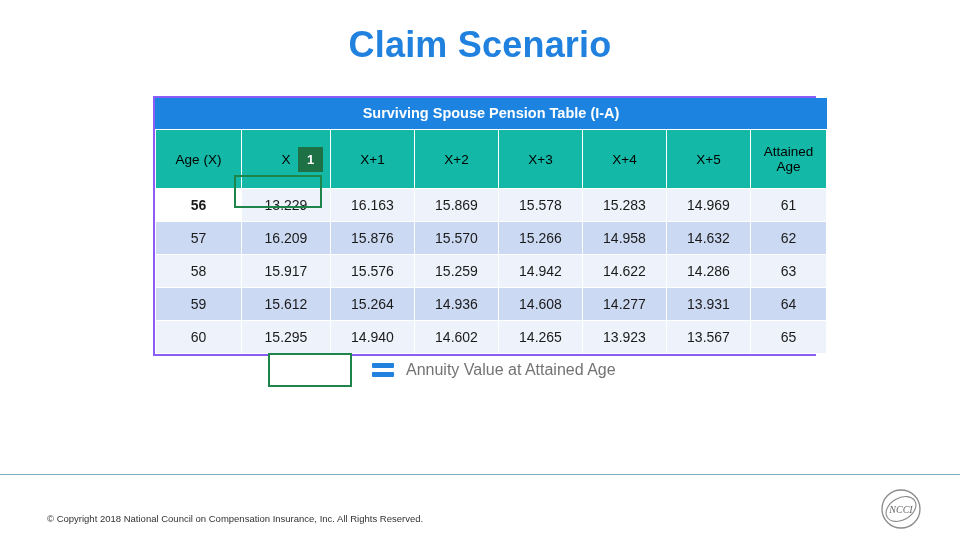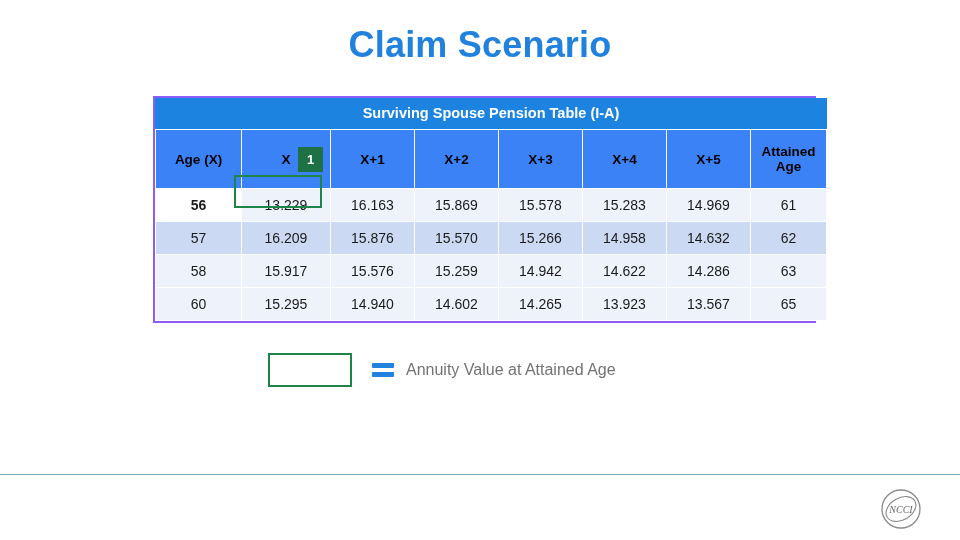--- a/index.html
+++ b/index.html
@@ -48,24 +48,24 @@
   table.pension caption {
     caption-side: top;
     background: #1C84E0;
     color: #ffffff;
     font-size: 14.5px;
     font-weight: bold;
     padding: 7px 0 8px 0;
     text-align: center;
   }
   table.pension th.colhead {
-    background: #3b82f6;
+    background: #14b8a6;
     color: #000000;
     font-size: 13.5px;
-    font-weight: bold;
+    font-weight: normal;
     text-align: center;
     padding: 10px 0;
     height: 38px;
     vertical-align: middle;
     border: 1px solid #ffffff;
   }
   table.pension td {
     font-size: 14px;
     color: #1a1a1a;
     text-align: center;
@@ -219,20 +219,30 @@
         <tr class="row-even">
           <td>58</td>
           <td>15.917</td>
           <td>15.576</td>
           <td>15.259</td>
           <td>14.942</td>
           <td>14.622</td>
           <td>14.286</td>
           <td>63</td>
         </tr>
+        <tr class="row-odd">
+          <td>59</td>
+          <td>15.612</td>
+          <td>15.264</td>
+          <td>14.936</td>
+          <td>14.608</td>
+          <td>14.277</td>
+          <td>13.931</td>
+          <td>64</td>
+        </tr>
         <tr class="row-even">
           <td>60</td>
           <td>15.295</td>
           <td>14.940</td>
           <td>14.602</td>
           <td>14.265</td>
           <td>13.923</td>
           <td>13.567</td>
           <td>65</td>
         </tr>
@@ -246,20 +256,21 @@
   <div class="legend">
     <div class="legend-box"></div>
     <div class="equals-icon">
       <span></span>
         <span></span>
     </div>
     <div class="legend-text">Annuity Value at Attained Age</div>
   </div>
 
   <div class="footer-rule"></div>
+  <div class="copyright">© Copyright 2018 National Council on Compensation Insurance, Inc. All Rights Reserved.</div>
 
   <div class="logo">
     <svg width="42" height="42" viewBox="0 0 42 42" xmlns="http://www.w3.org/2000/svg">
       <circle cx="21" cy="21" r="19" fill="none" stroke="#8a8a8a" stroke-width="1.3"></circle>
       <ellipse cx="21" cy="21" rx="16" ry="11" fill="none" stroke="#8a8a8a" stroke-width="1.1" transform="rotate(-30 21 21)"></ellipse>
       <text x="21" y="25" font-family="Liberation Serif, serif" font-size="10" font-style="italic" fill="#6a6a6a" text-anchor="middle">NCCI</text>
     </svg>
   </div>
 
 </div>

